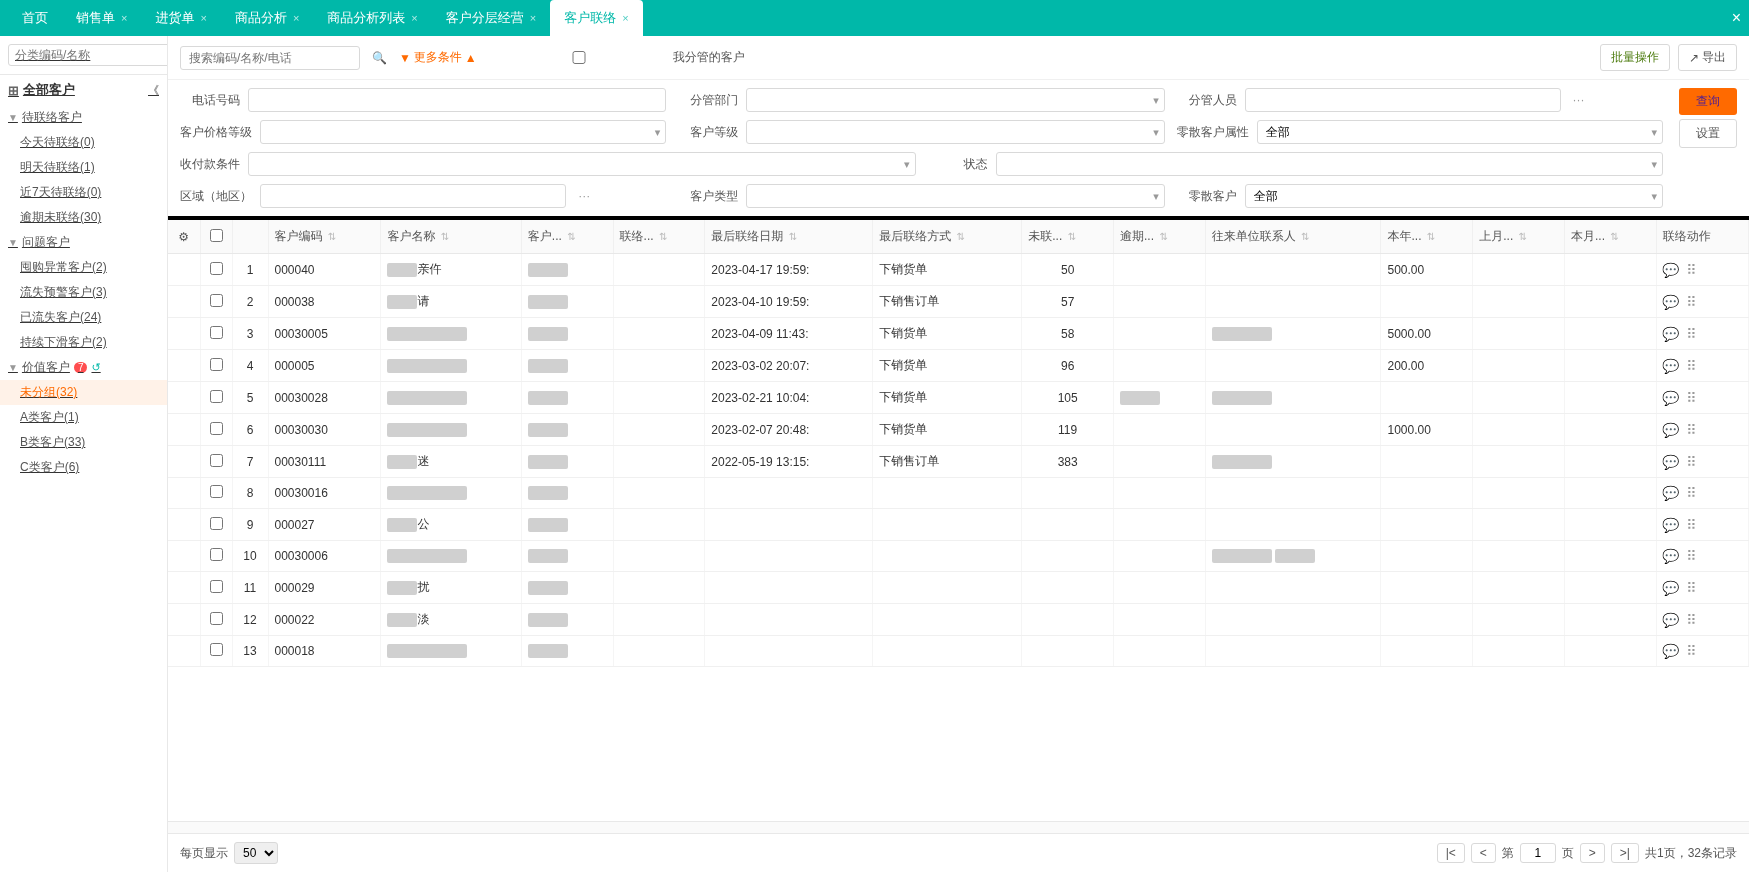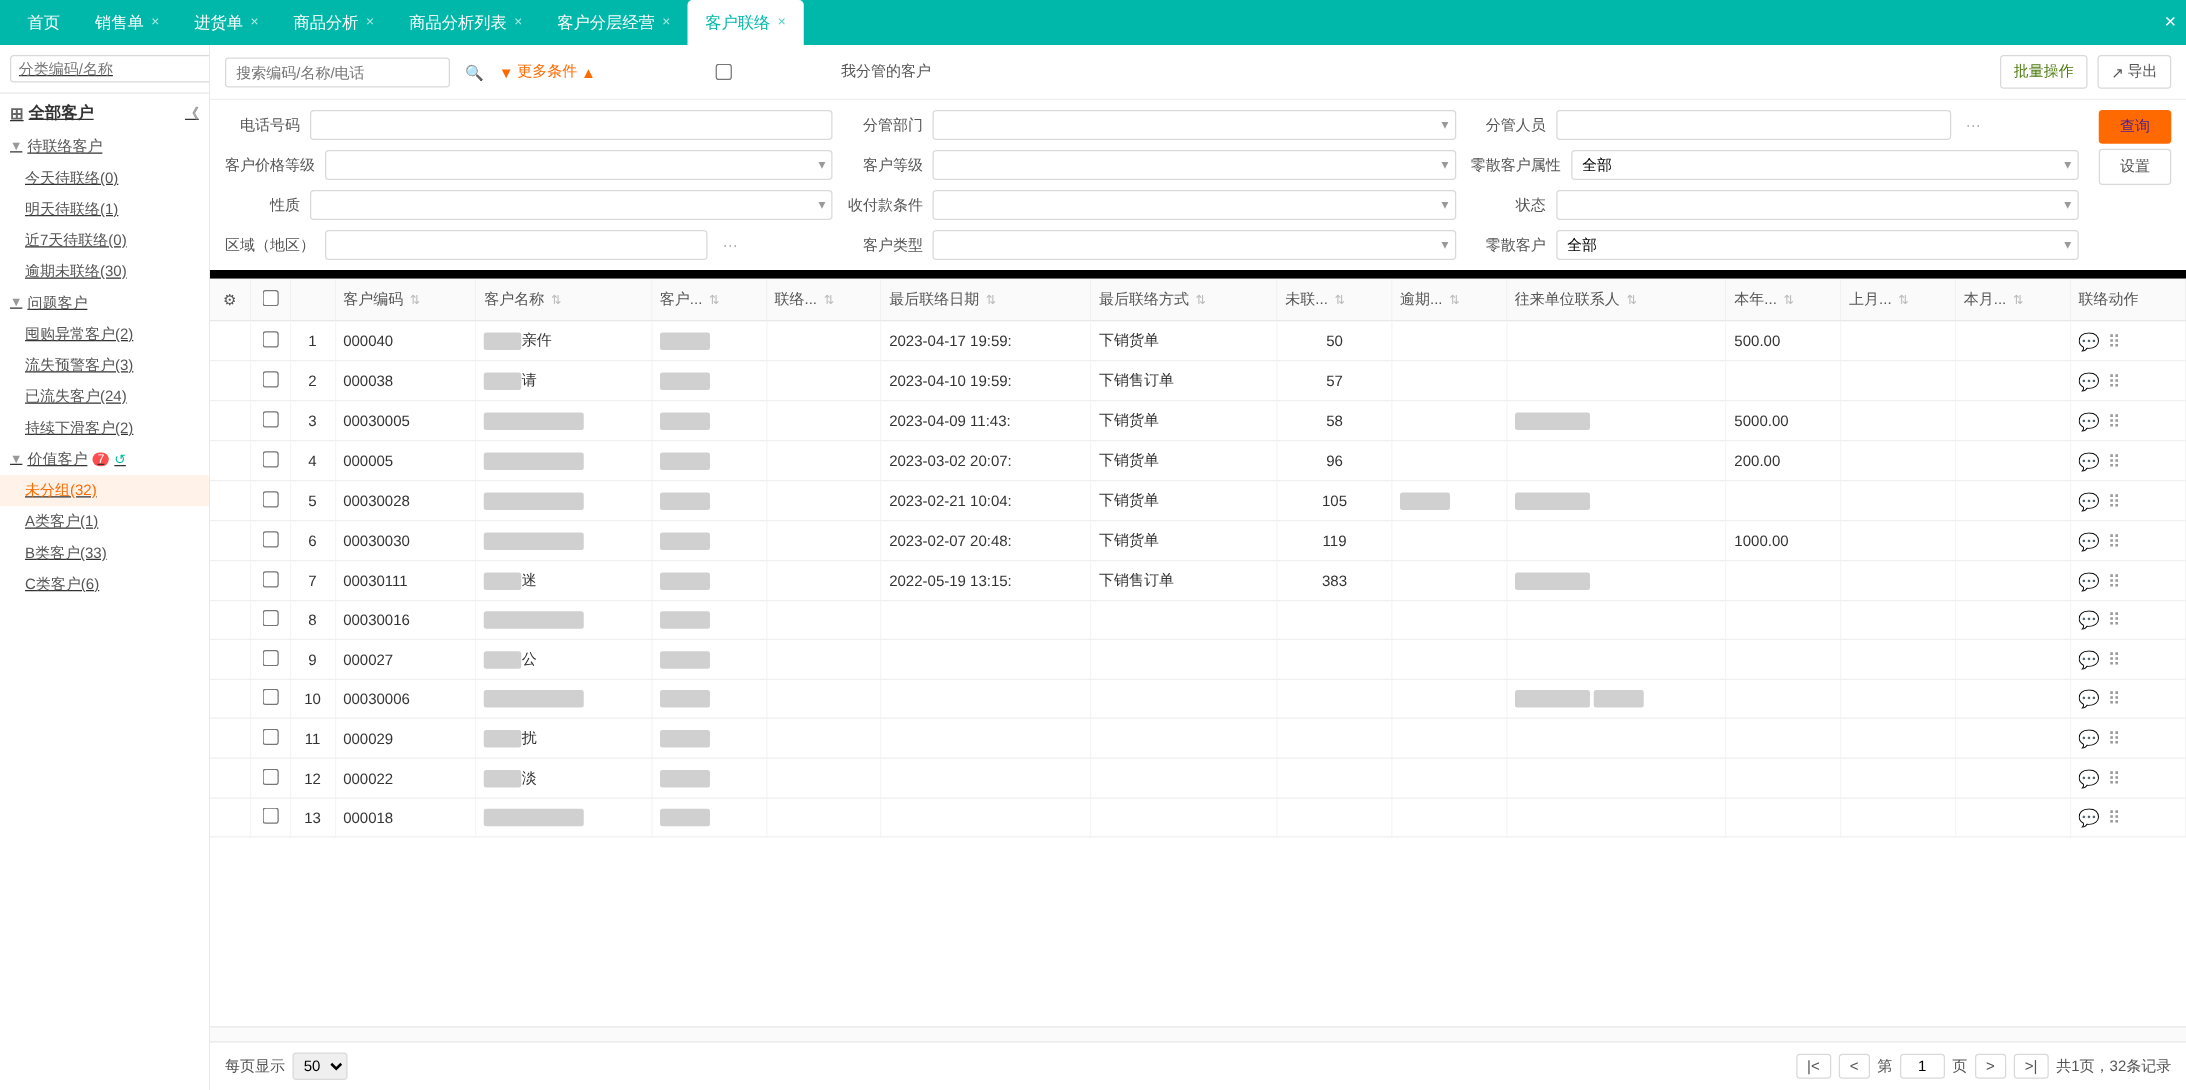--- a/index.html
+++ b/index.html
@@ -49,21 +49,21 @@
     .sidebar-group-title .arrow { margin-right: 4px; font-size: 10px; color: #999; }
     .sidebar-item {
       padding: 4px 8px 4px 20px; color: #555; font-size: 12px; cursor: pointer;
     }
     .sidebar-item.active { background: #fff2e8; color: #ff6a00; }
 
     
     .content-area { flex: 1; display: flex; flex-direction: column; overflow: hidden; }
 
     
-    .filter-panel { background: #fff; border-bottom: 7px solid #000000; }
+    .filter-panel { background: #fff; border-bottom: 4px solid #000000; }
     .filter-bar {
       display: flex; align-items: center; padding: 8px 12px; gap: 12px;
       border-bottom: 1px solid #f0f0f0;
     }
     .filter-bar input {
       border: 1px solid #d9d9d9; border-radius: 3px; padding: 4px 8px;
       font-size: 12px; width: 180px; outline: none;
     }
     .filter-bar .search-icon { color: #999; cursor: pointer; }
     .more-conditions {
@@ -328,26 +328,20 @@
               <div class="select-wrap">
                 <select>
                   <option>全部</option>
                 </select>
               </div>
             </div>
           </div>
 
           <div class="filter-row">
             <div class="filter-field">
-              <span class="filter-label">性质</span>
-              <div class="select-wrap">
-                <select><option></option></select>
-              </div>
-            </div>
-            <div class="filter-field">
               <span class="filter-label">收付款条件</span>
               <div class="select-wrap">
                 <select><option></option></select>
               </div>
             </div>
             <div class="filter-field">
               <span class="filter-label">状态</span>
               <div class="select-wrap">
                 <select><option></option></select>
               </div>

